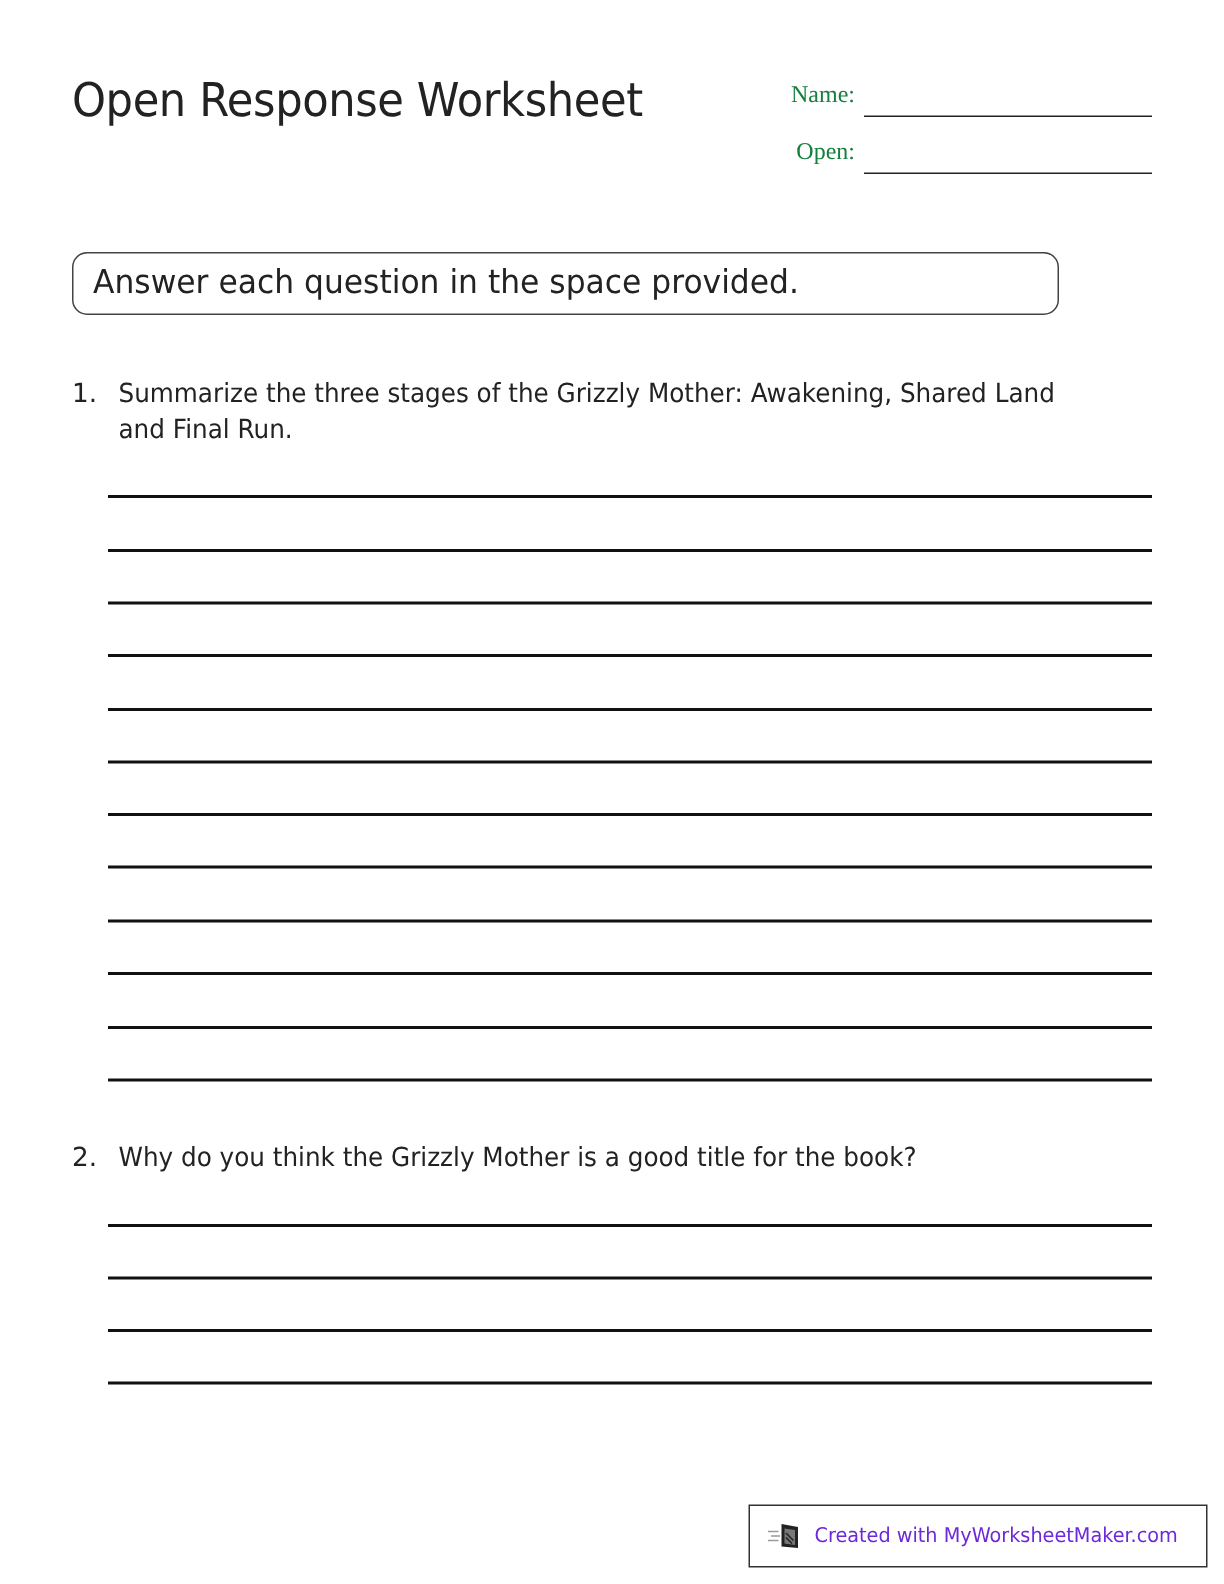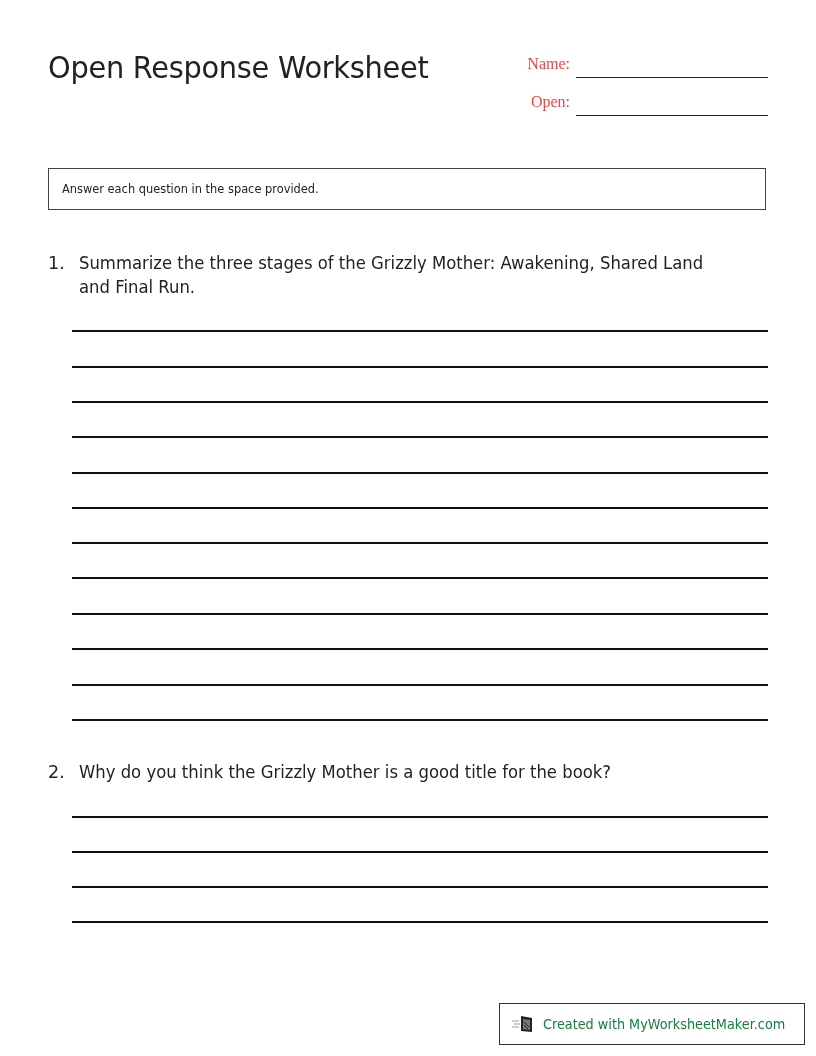--- a/index.html
+++ b/index.html
@@ -1,27 +1,27 @@
 <!DOCTYPE html>
 <html><head>
 <meta charset="utf-8">
 <style>
   html, body { margin: 0; padding: 0; background: #ffffff; }
   body { width: 816px; height: 1056px; position: relative; overflow: hidden; color: #222; font-family: "DejaVu Sans", sans-serif; }
   .title { position: absolute; left: 48px; top: 49px; font-size: 31px; font-weight: normal; color: #222; letter-spacing: -0.3px; font-family: "DejaVu Sans", sans-serif; transform: scaleX(0.93); transform-origin: left top; }
-  .field { position: absolute; font-family: "Liberation Serif", serif; font-size: 16px; color: #ef4444; }
+  .field { position: absolute; font-family: "Liberation Serif", serif; font-size: 16px; color: #15803d; }
   .field-label { position: absolute; text-align: right; width: 80px; }
   .field-line { position: absolute; height: 0; border-top: 1px solid #222; width: 192px; }
-  .instructions { position: absolute; left: 48px; top: 168px; width: 718px; height: 42px; border: 1px solid #444; border-radius: 0; box-sizing: border-box; font-size: 12px; line-height: 40px; padding-left: 13px; transform-origin: left; }
+  .instructions { position: absolute; left: 48px; top: 168px; width: 658px; height: 42px; border: 1px solid #444; border-radius: 10px; box-sizing: border-box; font-size: 22px; line-height: 40px; padding-left: 13px; transform-origin: left; }
   .instructions span { display: inline-block; transform: scaleX(0.95); transform-origin: left; }
   .question { position: absolute; left: 48px; width: 720px; font-size: 17.5px; line-height: 24px; }
   .q-num { position: absolute; left: 0; top: 0; }
   .q-text { position: absolute; left: 31px; top: 0; width: 690px; display: block; transform: scaleX(0.94); transform-origin: left top; white-space: pre-line; }
   .answer-line { position: absolute; left: 72px; width: 696px; height: 2px; background: #111; }
-  .footer { position: absolute; left: 499px; top: 1003px; width: 306px; height: 42px; border: 1px solid #333; box-sizing: border-box; display: flex; align-items: center; padding-left: 12px; font-size: 13.5px; color: #15803d; }
+  .footer { position: absolute; left: 499px; top: 1003px; width: 306px; height: 42px; border: 1px solid #333; box-sizing: border-box; display: flex; align-items: center; padding-left: 12px; font-size: 13.5px; color: #6d28d9; }
   .footer-icon { width: 24px; height: 20px; margin-right: 7px; }
   .footer span.txt { display: inline-block; transform: scaleX(0.95); transform-origin: left; white-space: nowrap; }
 </style>
 </head>
 <body>
 
 <div>
 
   <div class="title">Open Response Worksheet</div>
 

